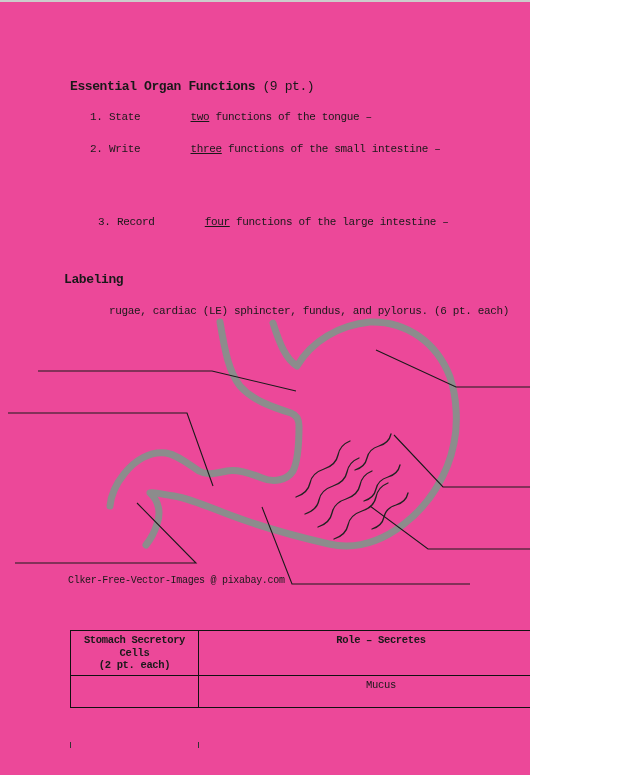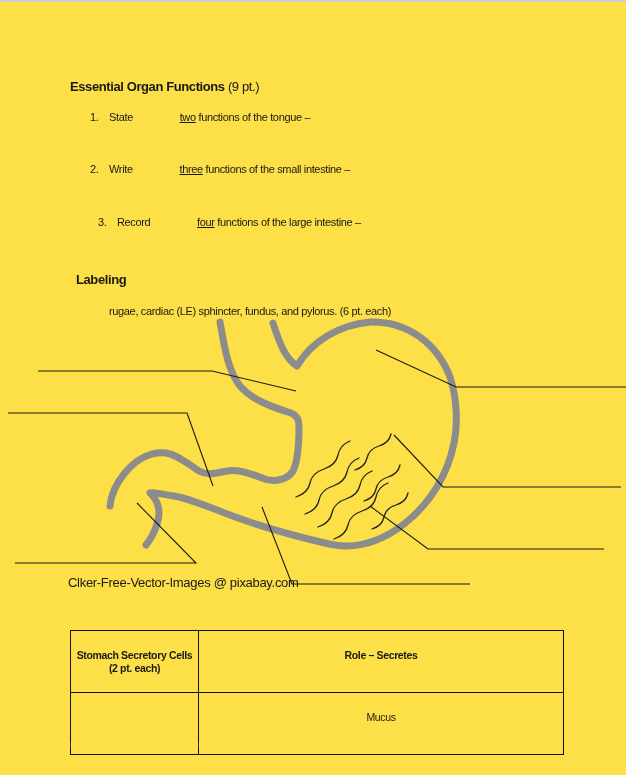--- a/index.html
+++ b/index.html
@@ -1,49 +1,49 @@
 <!DOCTYPE html>
 <html><head>
 <meta charset="utf-8">
 <style>
   html,body{margin:0;padding:0;background:#ffffff;}
-  .page{position:relative;width:626px;height:775px;background:#fde047;overflow:hidden;
-        font-family:Liberation Sans, sans-serif;color:#191919;}
+  .page{position:relative;width:530px;height:775px;background:#ec4899;overflow:hidden;
+        font-family:Liberation Mono, monospace;color:#191919;}
   .abs{position:absolute;white-space:nowrap;}
   .top-rule{position:absolute;left:0;top:0;width:630px;height:2px;background:#cccccc;}
   .h1{font-size:13px;font-weight:bold;letter-spacing:-0.4px;}
   .h1 .pts{font-weight:normal;}
   .li{font-size:11px;letter-spacing:-0.35px;}
   .li .num{display:inline-block;width:19px;}
   .uw{text-decoration:underline;padding-left:44px;}
-  .credit{font-size:13px;letter-spacing:-0.3px;}
+  .credit{font-size:10px;letter-spacing:-0.3px;}
   .h2{font-size:13px;font-weight:bold;letter-spacing:-0.4px;}
   svg.diagram{position:absolute;left:0;top:318px;overflow:visible;}
   table.sec{position:absolute;left:70px;top:630px;width:493px;border-collapse:collapse;
             table-layout:fixed;font-size:10.5px;letter-spacing:-0.35px;}
-  table.sec td{border:1px solid #111;padding:18px 2px;vertical-align:top;text-align:center;line-height:12.5px;}
+  table.sec td{border:1px solid #111;padding:3px 2px;vertical-align:top;text-align:center;line-height:12.5px;}
   table.sec td.hdr{font-weight:bold;}
   .stub{position:absolute;width:1px;height:6px;background:#333;top:742px;}
 </style>
 </head>
 <body>
 
 <div class="page">
 
   <div class="top-rule"></div>
 
   <div class="abs h1" style="left:70px;top:79px;"><span>Essential Organ Functions</span><span class="pts"> (9 pt.)</span></div>
 
   <div class="abs li" style="left:90px;top:111px;"><span class="num">1.</span><span>State </span><span class="uw">two</span><span> functions of the tongue –</span></div>
 
-  <div class="abs li" style="left:90px;top:163px;"><span class="num">2.</span><span>Write </span><span class="uw">three</span><span> functions of the small intestine –</span></div>
+  <div class="abs li" style="left:90px;top:143px;"><span class="num">2.</span><span>Write </span><span class="uw">three</span><span> functions of the small intestine –</span></div>
 
   <div class="abs li" style="left:90px;top:216px;margin-left:8px;"><span class="num">3.</span><span>Record </span><span class="uw">four</span><span> functions of the large intestine –</span></div>
 
-  <div class="abs h1" style="left:76px;top:272px;">Labeling</div>
+  <div class="abs h1" style="left:64px;top:272px;">Labeling</div>
   <div class="abs li" style="left:109px;top:305px;">rugae, cardiac (LE) sphincter, fundus, and pylorus. (6 pt. each)</div>
 
   <svg class="diagram" width="630" height="280" viewBox="0 318 630 280">
     <g fill="none" stroke="#8c8c8c" stroke-width="7" stroke-linecap="round" stroke-linejoin="round">
       <path d="M 220 322 C 225 352 229 372 240 386 C 252 400 272 407 291 413 Q 299 416 299 426 C 299 444 298 461 293 471 C 287 480 274 483 262 478 C 249 473 237 469 227 471 C 216 473 208 476 199 471 C 188 464 178 455 166 453 C 150 451 135 460 124 474 C 116 484 111 495 110 506"></path>
       <path d="M 273 323 C 280 345 286 359 297 366 C 312 341 339 325 370 322 C 407 321 437 343 450 377 C 457 398 458 424 454 443 C 448 474 430 504 404 524 C 382 541 356 550 329 544 C 299 537 269 529 241 519 C 217 511 193 499 174 496 C 165 495 155 492 150 493 C 159 501 161 513 157 524 C 154 534 150 540 146 545"></path>
     </g>
     <g fill="none" stroke="#222222" stroke-width="1.3" stroke-linecap="round">
       <path d="M 296 497 q 12 -4 14 -14 q 2 -10 14 -14 q 12 -4 14 -14 q 2 -10 12 -14"></path>
       <path d="M 305 514 q 12 -4 14 -14 q 2 -10 14 -14 q 12 -4 14 -14 q 2 -10 12 -14"></path>

